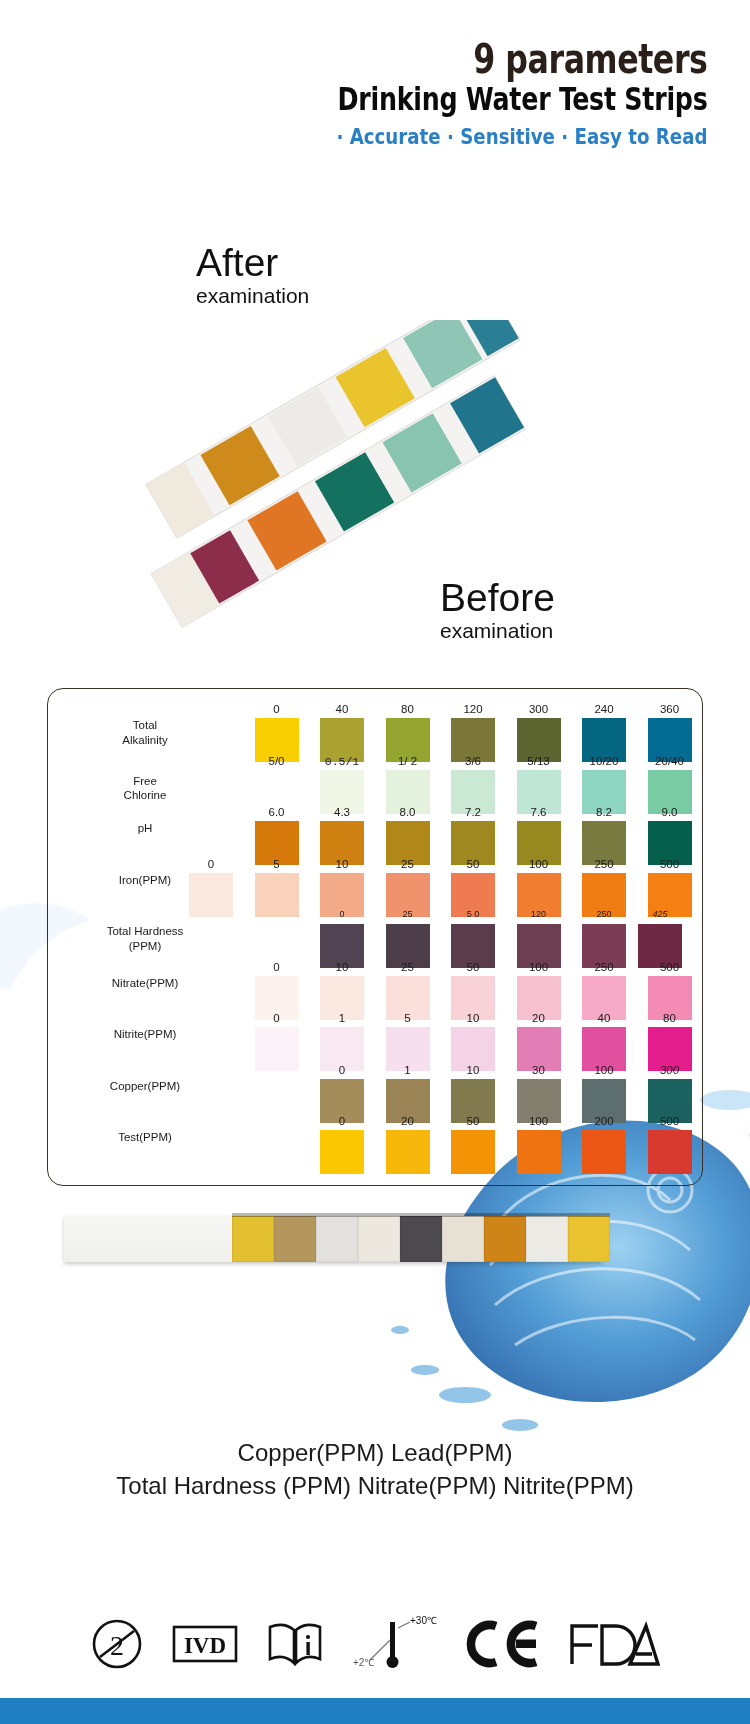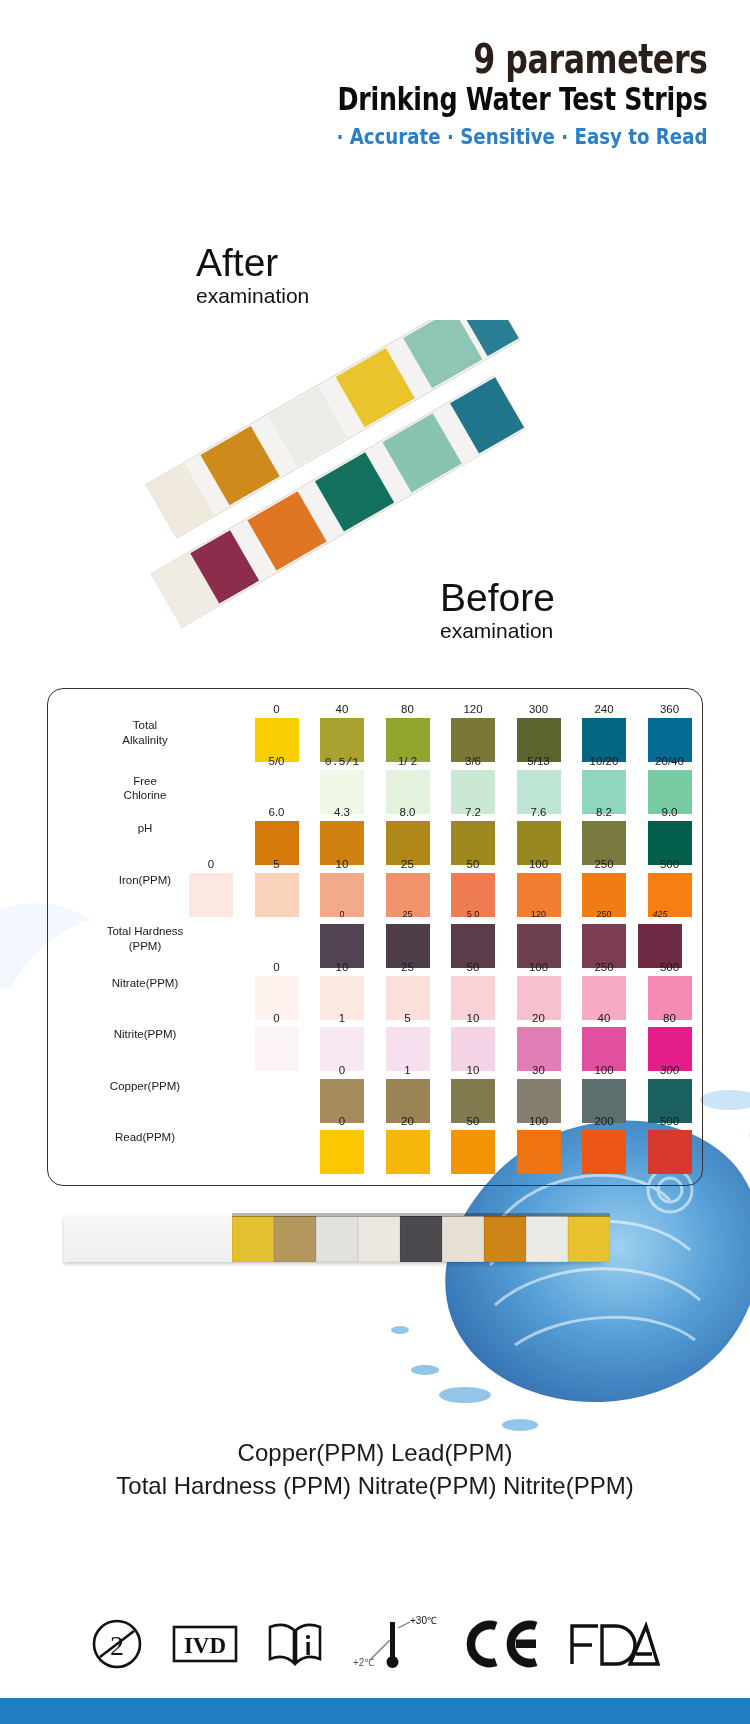--- a/index.html
+++ b/index.html
@@ -446,21 +446,21 @@
         <div class="val">100</div>
         <div class="sw" style="background: rgb(92, 110, 109);"></div>
       </div>
       <div class="cell" style="left: 594.5px; width: 56px; font-style: italic;">
         <div class="val">300</div>
         <div class="sw" style="background: rgb(27, 97, 96);"></div>
       </div>
     </div>
     <div class="crow" style="top: 428px;">
       <div class="crow-label" style="top: 14px;">
-        <div>Read(PPM)</div>
+        <div>Test(PPM)</div>
       </div>
       <div class="cell" style="left: 267px; width: 56px;">
         <div class="val">0</div>
         <div class="sw" style="background: rgb(251, 199, 1);"></div>
       </div>
       <div class="cell" style="left: 332.5px; width: 56px;">
         <div class="val">20</div>
         <div class="sw" style="background: rgb(247, 183, 11);"></div>
       </div>
       <div class="cell" style="left: 398px; width: 56px;">

